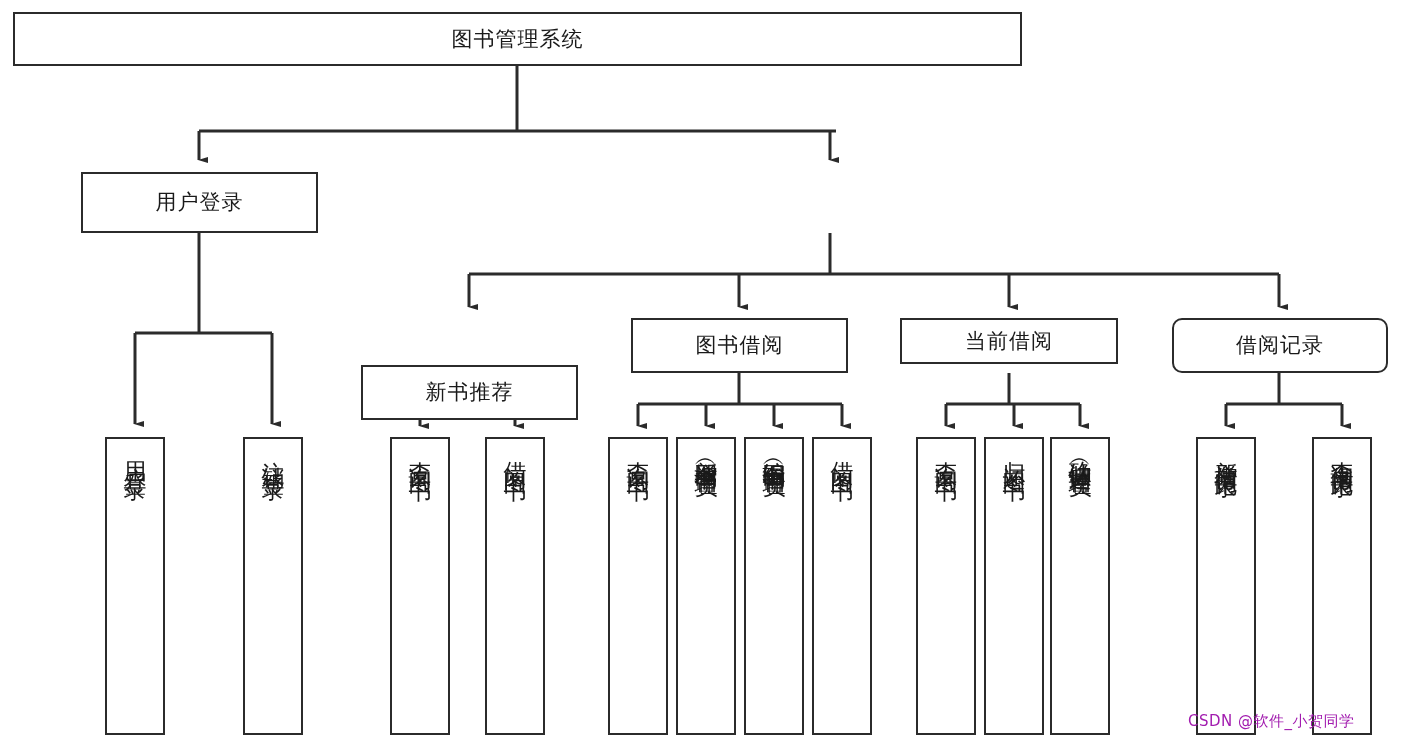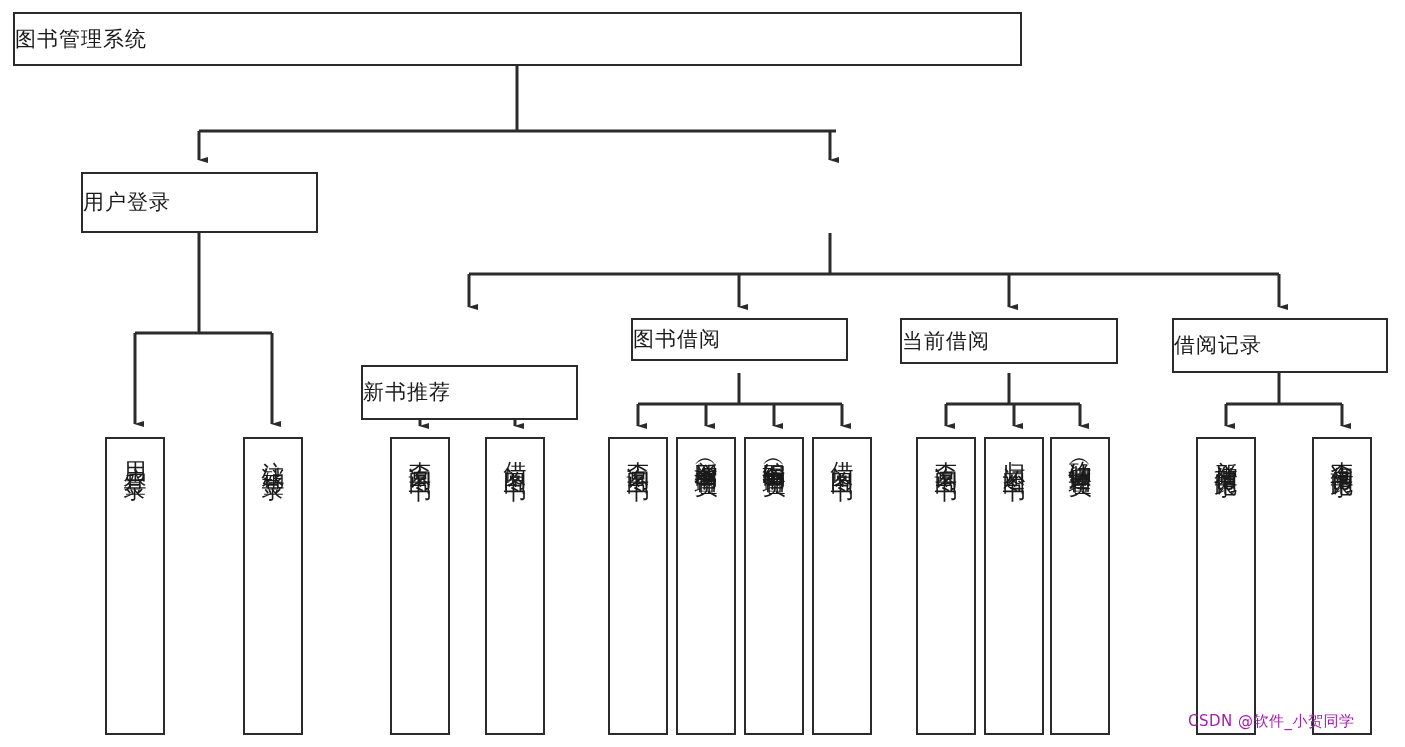--- a/index.html
+++ b/index.html
@@ -24,21 +24,21 @@
     width: 1405px;
     height: 747px;
   }
   .node {
     position: absolute;
     box-sizing: border-box;
     background: #ffffff;
     border: 2px solid #2b2b2b;
     display: flex;
     align-items: center;
-    justify-content: flex-start;
+    justify-content: center;
     color: #1a1a1a;
   }
   .node .label {
     display: block;
     text-align: center;
     line-height: 1.06;
     letter-spacing: 0.5px;
   }
   
   .node.h .label {
@@ -139,27 +139,27 @@
     <span class="label">图书管理系统</span>
   </div>
 
   <div class="node h" style="left:81px; top:172px; width:237px; height:61px;">
     <span class="label">用户登录</span>
   </div>
 
   <div class="node h" style="left:361px; top:318px; width:217px; height:55px;margin-top:47px;">
     <span class="label">新书推荐</span>
   </div>
-  <div class="node h" style="left:631px; top:318px; width:217px; height:43px;">
+  <div class="node h" style="left:631px; top:318px; width:217px; height:55px;">
     <span class="label">图书借阅</span>
   </div>
   <div class="node h" style="left:900px; top:318px; width:218px; height:46px;">
     <span class="label">当前借阅</span>
   </div>
-  <div class="node h" style="left:1172px; top:318px; width:216px; height:55px;">
+  <div class="node h" style="left:1172px; top:318px; width:216px; height:55px;border-radius:10px;">
     <span class="label">借阅记录</span>
   </div>
 
   <div class="node v compact" style="left:105px; top:437px; width:60px; height:298px;">
     <span class="label">用户登录</span>
   </div>
   <div class="node v compact" style="left:243px; top:437px; width:60px; height:298px;">
     <span class="label">注销登录</span>
   </div>
 

